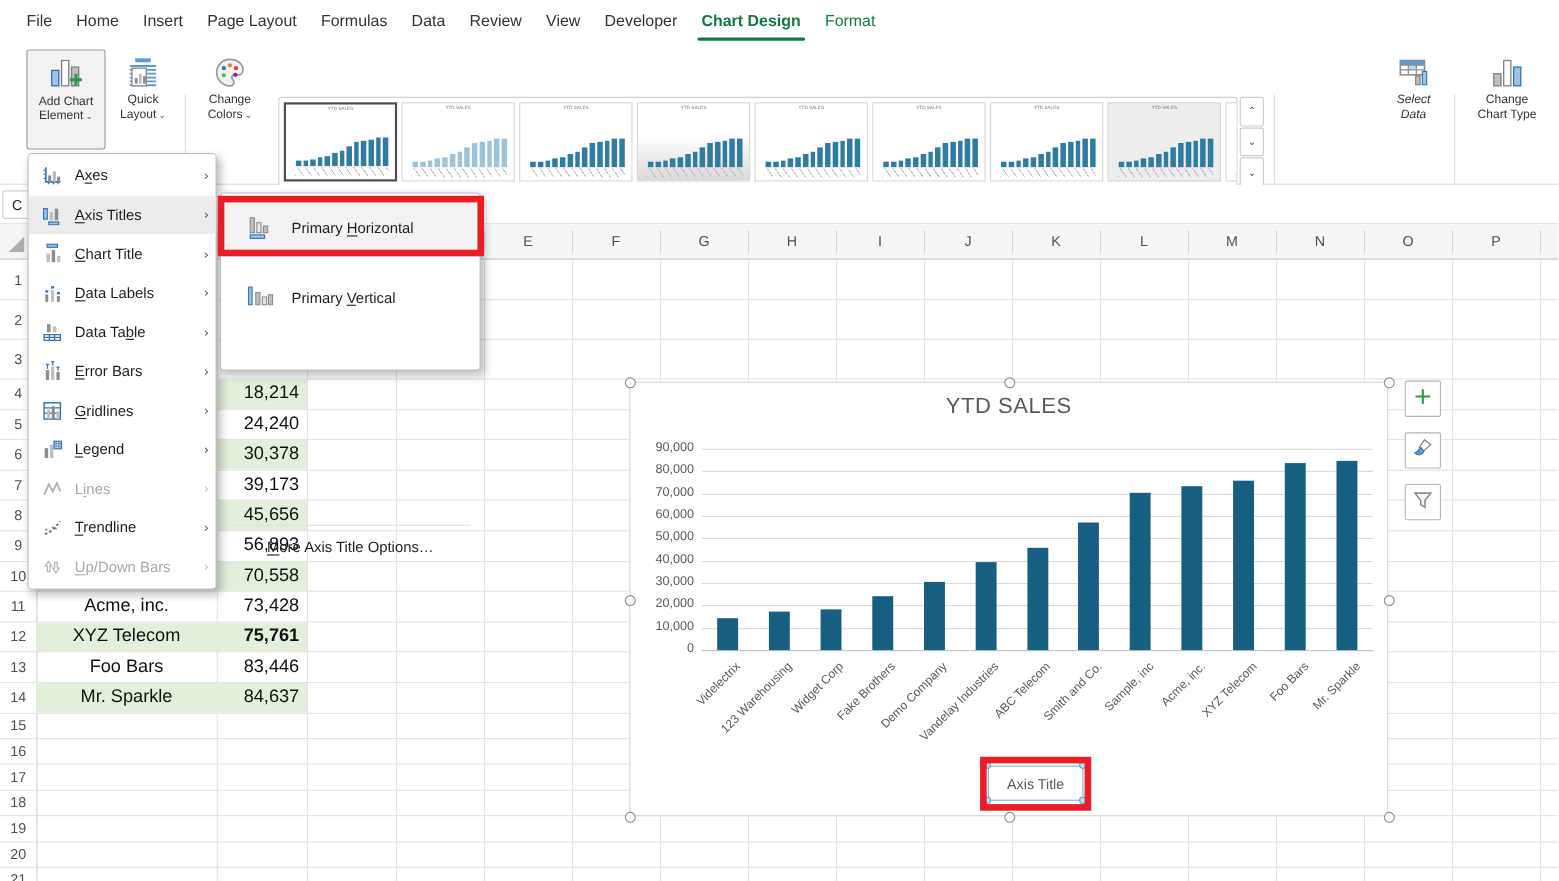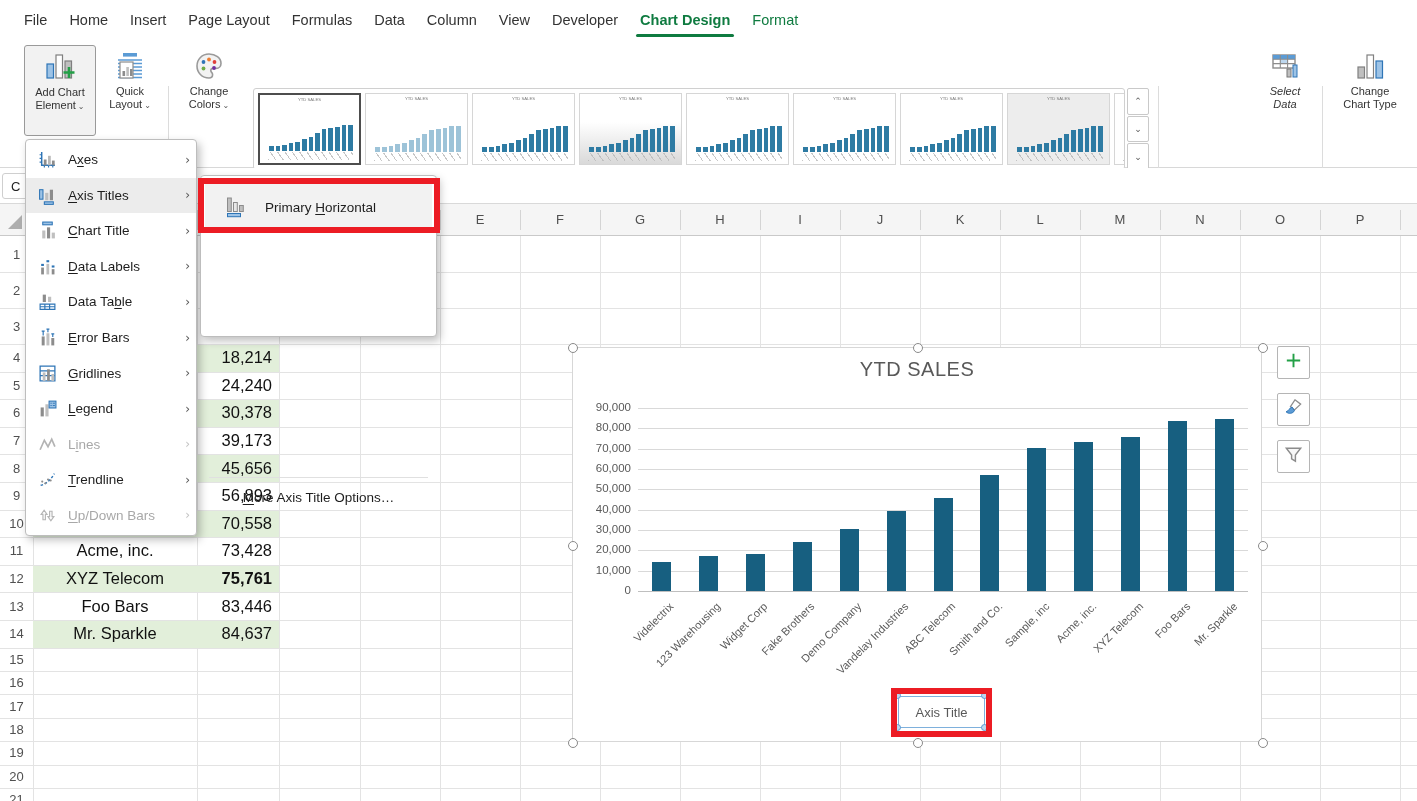--- a/index.html
+++ b/index.html
@@ -89,21 +89,21 @@
 
 <div class="page">
 
   <div class="tabsbar" id="tabsbar">
       <div class="tab">File</div>
       <div class="tab">Home</div>
       <div class="tab">Insert</div>
       <div class="tab">Page Layout</div>
       <div class="tab">Formulas</div>
       <div class="tab">Data</div>
-      <div class="tab">Column</div>
+      <div class="tab">Review</div>
       <div class="tab">View</div>
       <div class="tab">Developer</div>
       <div class="tab active">Chart Design</div>
       <div class="tab accent">Format</div>
     </div>
 
   <div class="ribbon">
     <div class="rbtn pressed" style="left:24px;width:70px;">
       <span class="ricon"><svg viewBox="0 0 32 32">
             <rect x="3" y="13" width="6.5" height="14" fill="#9DC3E6" stroke="#2E75B6" stroke-width="1.2"></rect>
@@ -655,18 +655,27 @@
     </div>
   <div class="smitem hl" style="top: 5px; height: 52px;">
         <span class="smicon"><svg viewBox="0 0 26 26">
             <rect x="4.5" y="4" width="3.8" height="13.5" fill="#BFBFBF" stroke="#8C8C8C"></rect>
             <rect x="10.5" y="8.5" width="3.8" height="9" fill="#E8E8E8" stroke="#8C8C8C"></rect>
             <rect x="16.5" y="11.5" width="3.8" height="6" fill="#BFBFBF" stroke="#8C8C8C"></rect>
             <rect x="4.5" y="19.5" width="13" height="3.2" fill="#9DC3E6" stroke="#2E75B6"></rect>
           </svg></span>
         <span><span>Primary </span><span class="u">H</span><span>orizontal</span></span>
       </div>
+      <div class="smitem" style="top: 63px; height: 62px;">
+        <span class="smicon"><svg viewBox="0 0 26 26">
+            <rect x="3" y="4" width="3.2" height="16" fill="#9DC3E6" stroke="#2E75B6"></rect>
+            <rect x="9.5" y="9" width="3.8" height="11" fill="#BFBFBF" stroke="#8C8C8C"></rect>
+            <rect x="15.5" y="13" width="3.8" height="7" fill="#E8E8E8" stroke="#8C8C8C"></rect>
+            <rect x="21" y="11" width="3.8" height="9" fill="#BFBFBF" stroke="#8C8C8C"></rect>
+          </svg></span>
+        <span><span>Primary </span><span class="u">V</span><span>ertical</span></span>
+      </div>
       <div class="smsep"></div>
     </div>
 
   <div class="redbox2"></div>
 
 </div>
 
 </body></html>

